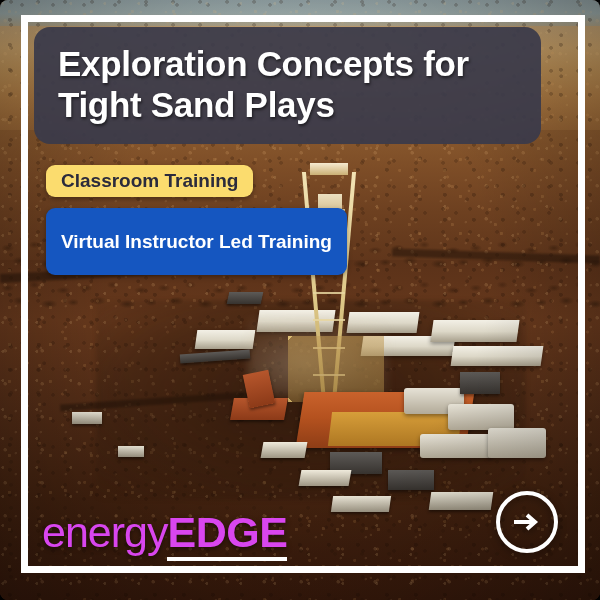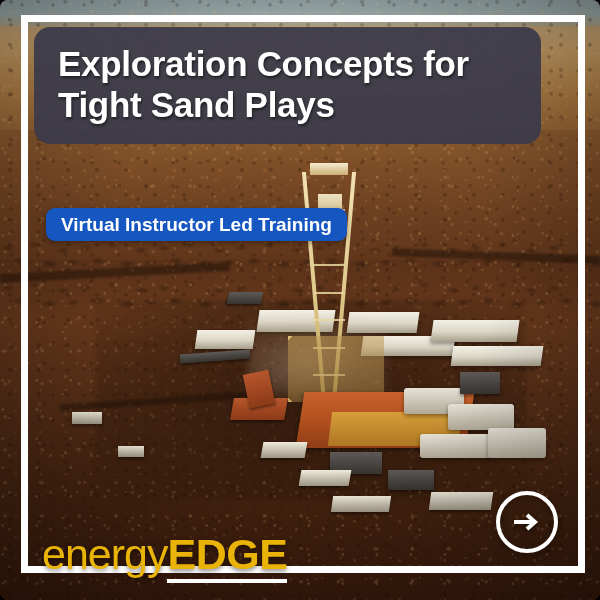--- a/index.html
+++ b/index.html
@@ -219,31 +219,31 @@
     left: 46px; top: 165px;
     height: 32px;
     padding: 0 15px;
     background: #fbdc6e;
     color: #2b2b3c;
     font-size: 19px;
   }
   .badge-vilt {
     left: 46px; top: 208px;
     height: 33px;
-    padding: 0 15px;
+    padding: 17px 15px;
     background: #1556c0;
     color: #ffffff;
     font-size: 19px;
   }
 
   
   .logo {
     position: absolute;
-    left: 42px; bottom: 24px;
-    color: #eab308;
+    left: 42px; bottom: 46px;
+    color: #d946ef;
     font-size: 43px;
     line-height: 1;
     white-space: nowrap;
     text-shadow: 0 2px 5px rgba(0,0,0,.5);
     text-align: right;
   }
   .logo .lg-energy { font-weight: normal; letter-spacing: -1px; }
   .logo .lg-edge {
     font-weight: bold;
     letter-spacing: -.5px;
@@ -332,20 +332,23 @@
 
     <div class="vignette"></div>
   </div>
 
   <div class="frame"></div>
 
   <div class="title-panel">
     <h1 class="title-text">Exploration Concepts for Tight Sand Plays</h1>
   </div>
 
+  <div class="badge badge-classroom">
+    <span>Classroom Training</span>
+  </div>
   <div class="badge badge-vilt">
     <span>Virtual Instructor Led Training</span>
   </div>
 
   <div class="logo">
     <span class="lg-energy">energy</span><span class="lg-edge">EDGE</span>
   </div>
 
   <div class="arrow-btn">
     <span>

